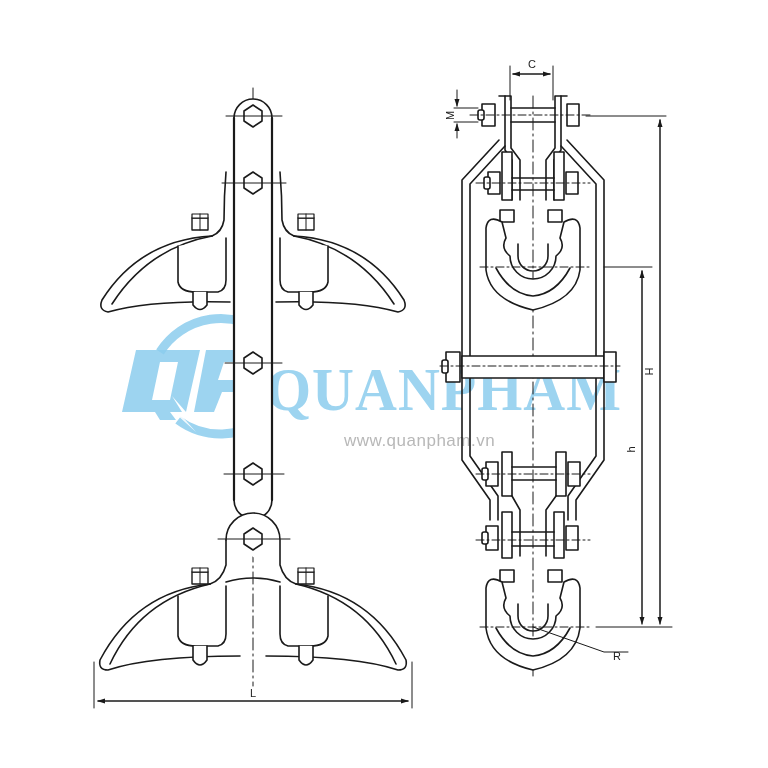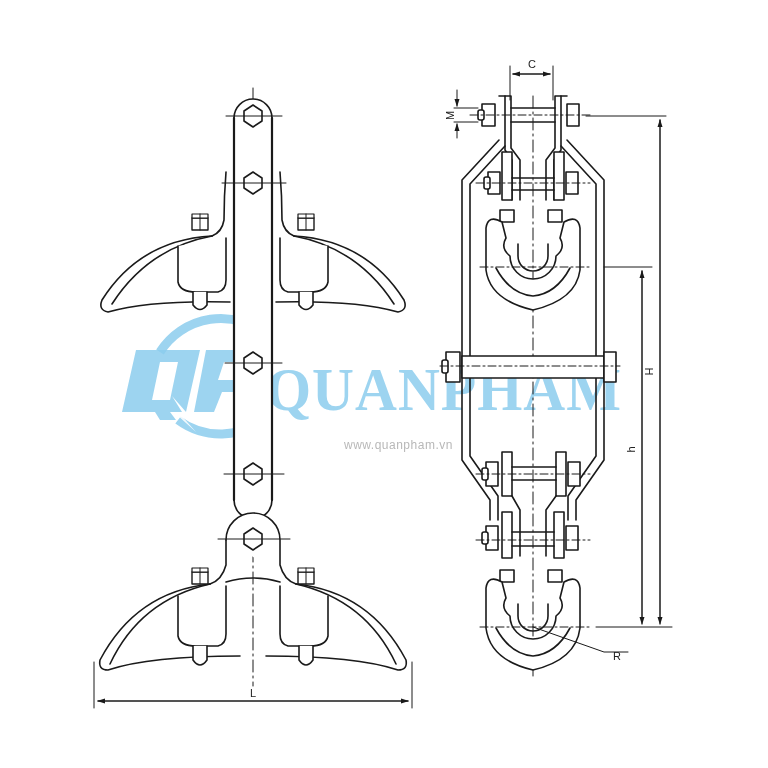--- a/index.html
+++ b/index.html
@@ -6,21 +6,21 @@
   body { width: 768px; height: 768px; position: relative; overflow: hidden;
          font-family: "Liberation Sans", sans-serif; }
   #canvas { position: absolute; left: 0; top: 0; width: 768px; height: 768px; }
   .dim-label { position: absolute; font-family: "Liberation Sans", sans-serif;
                font-size: 11px; color: #222; line-height: 1; }
   .rot { transform: rotate(-90deg); transform-origin: center; }
   .wm-brand { position: absolute; left: 266px; top: 360px; font-family: "Liberation Serif", serif;
               font-weight: bold; font-size: 58px; letter-spacing: 1px; color: #8ccdee;
               opacity: 0.85; line-height: 1; transform: scaleY(1.05); transform-origin: left top; }
   .wm-url { position: absolute; left: 344px; top: 432px; font-family: "Liberation Sans", sans-serif;
-            font-size: 12px; color: #b8b8b8; letter-spacing: 0.5px; line-height: 1; margin-top: 7px; }
+            font-size: 17px; color: #b8b8b8; letter-spacing: 0.5px; line-height: 1; }
 </style>
 </head>
 <body>
 
 <div id="root">
 
   <svg id="wm-logo" width="768" height="768" style="position:absolute;left:0;top:0;">
     <g fill="none" stroke="#8ccdee" stroke-width="9" opacity="0.85">
       <path d="M 160 352 A 72 72 0 0 1 268 336"></path>
       <path d="M 178 420 A 72 72 0 0 0 266 418"></path>

